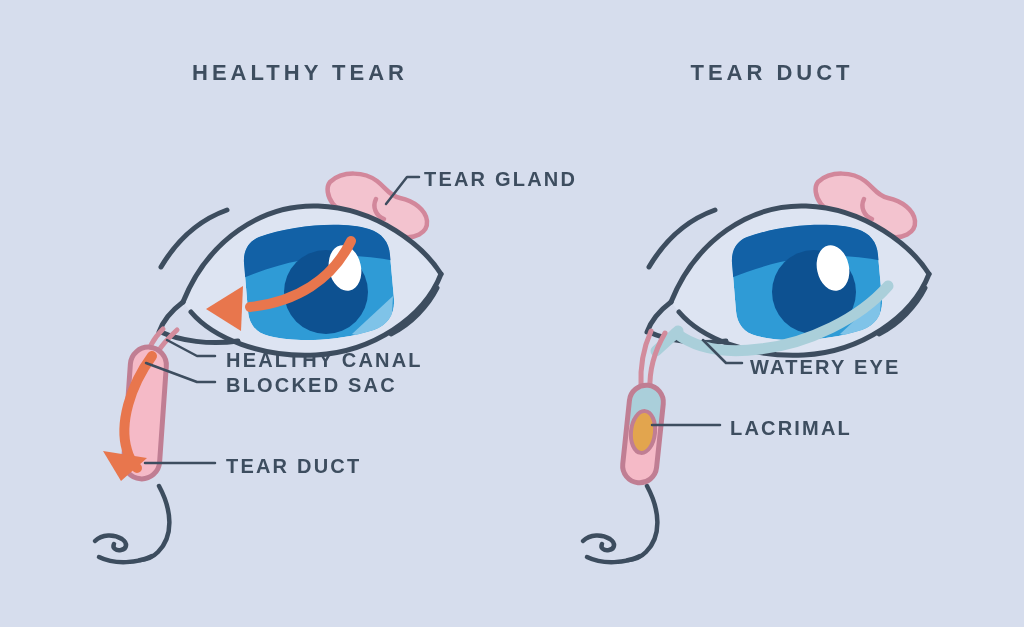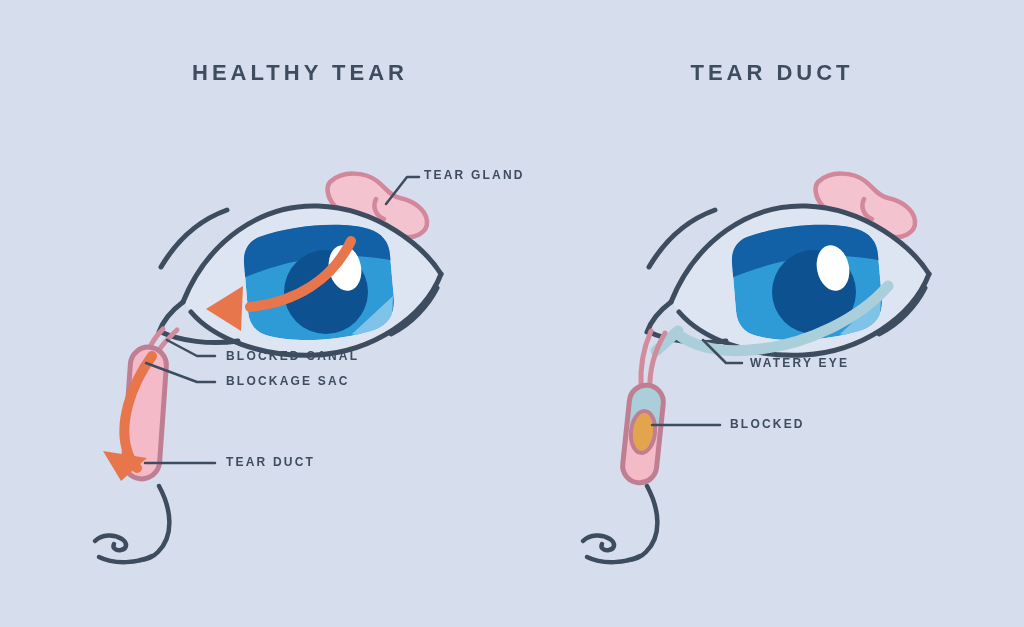--- a/index.html
+++ b/index.html
@@ -11,21 +11,21 @@
   }
   .stage svg{position:absolute;left:0;top:0}
   .title{
     position:absolute;text-align:center;color:var(--ink,#3d4d5f);
     font-weight:700;font-size:22px;letter-spacing:4px;line-height:1.32;
   }
   #title-healthy{left:140px;top:58px;width:320px}
   #title-blocked{left:612px;top:58px;width:320px}
   .lbl{
     position:absolute;color:var(--ink,#3d4d5f);font-weight:700;
-    font-size:12px;letter-spacing:2.2px;white-space:nowrap;
+    font-size:20px;letter-spacing:2.2px;white-space:nowrap;
   }
   #lbl-tear-gland{left:424px;top:168px}
   #lbl-lacrimal-canal{left:226px;top:349px}
   #lbl-lacrimal-sac{left:226px;top:374px}
   #lbl-tear-duct{left:226px;top:455px}
   #lbl-watery-eye{left:750px;top:356px}
   #lbl-blockage{left:730px;top:417px}
 </style>
 </head>
 <body>
@@ -129,18 +129,18 @@
   </svg>
 
   <div class="title" id="title-healthy">
     <div>HEALTHY TEAR</div>
   </div>
   <div class="title" id="title-blocked">
     <div>TEAR DUCT</div>
   </div>
 
   <div class="lbl" id="lbl-tear-gland">TEAR GLAND</div>
-  <div class="lbl" id="lbl-lacrimal-canal">BLOCKED CANAL</div>
-  <div class="lbl" id="lbl-lacrimal-sac">BLOCKAGE SAC</div>
+  <div class="lbl" id="lbl-lacrimal-canal">HEALTHY CANAL</div>
+  <div class="lbl" id="lbl-lacrimal-sac">BLOCKED SAC</div>
   <div class="lbl" id="lbl-tear-duct">TEAR DUCT</div>
   <div class="lbl" id="lbl-watery-eye">WATERY EYE</div>
-  <div class="lbl" id="lbl-blockage">BLOCKED</div>
+  <div class="lbl" id="lbl-blockage">LACRIMAL</div>
 </div>
 
 </body></html>

